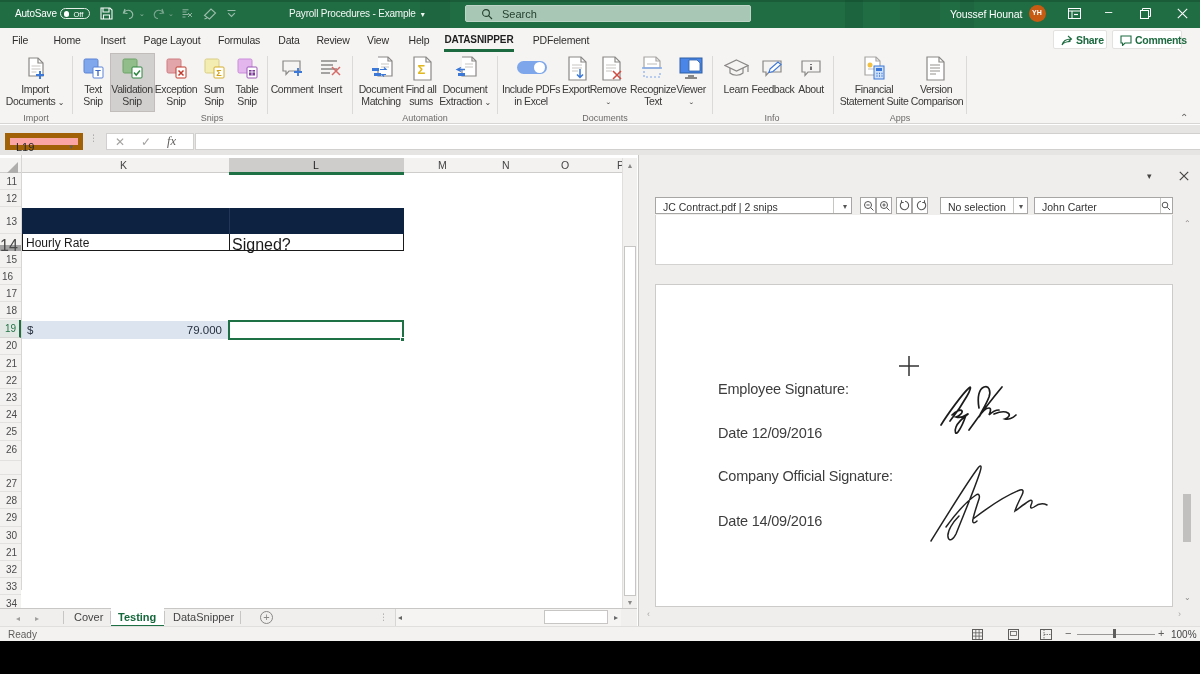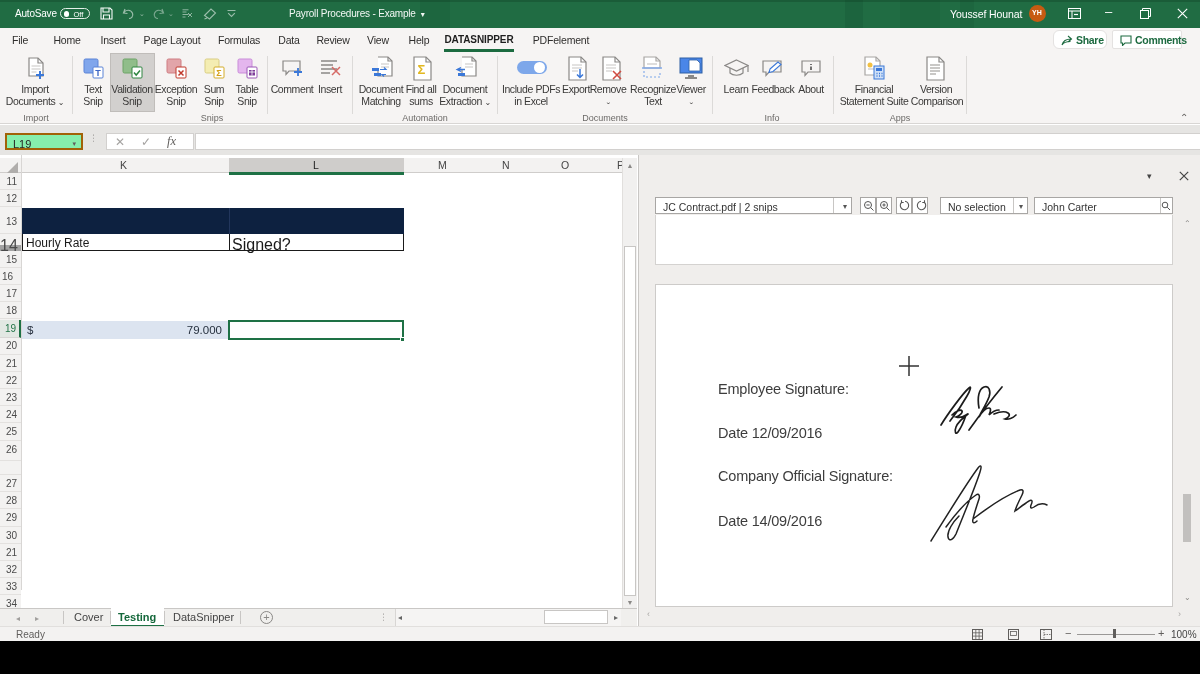--- a/index.html
+++ b/index.html
@@ -28,21 +28,21 @@
 #tab-underline { position:absolute; left:444px; top:21px; width:70px; height:2.5px; background:#1c6b40; }
 .topbtn { position:absolute; top:2px; height:19px; background:#fff; border:1px solid #e4e2e1; border-radius:2px; font-size:10.5px; color:#1d6a40; font-weight:bold; letter-spacing:-0.3px; }
 
 #ribbon { left:0; top:52px; width:1200px; height:72px; background:#f6f4f3; border-bottom:1px solid #d8d6d4; }
 .rbtn-label { position:absolute; font-size:10.5px; color:#3b3a39; text-align:center; letter-spacing:-0.4px; white-space:nowrap; }
 .rgroup-label { position:absolute; top:61px; font-size:9px; color:#6b6967; text-align:center; white-space:nowrap; }
 .rsep { position:absolute; top:4px; width:1px; height:58px; background:#dcdad8; }
 .caret-dn { position:absolute; font-size:8px; color:#3b3a39; transform:scaleY(0.8); }
 
 #fbar { left:0; top:125px; width:1200px; height:30px; background:#e6e5e3; }
-#namebox { position:absolute; left:5px; top:8px; width:78px; height:17px; background:#86efac; border:2px solid #a16207; }
+#namebox { position:absolute; left:5px; top:8px; width:78px; height:17px; background:#fca5a5; border:5px solid #a16207; }
 #namebox .nb-text { position:absolute; left:6px; top:3px; font-size:11px; color:#262626; }
 #fxbox { position:absolute; left:106px; top:8px; width:88px; height:17px; background:#fff; border:1px solid #d2d0ce; }
 #finput { position:absolute; left:195px; top:8px; width:1005px; height:17px; background:#fff; border:1px solid #d2d0ce; border-right:none; }
 
 #sheet { left:0; top:155px; width:637px; height:453px; background:#fff; }
 #colhead { position:absolute; left:0; top:3px; width:622px; height:15px; background:#f3f2f1; border-bottom:1px solid #cfcdcb; }
 .colh { position:absolute; top:1px; font-size:10.5px; color:#444; }
 #rowheads { position:absolute; left:0; top:18px; width:21px; height:435px; background:#f3f2f1; }
 
 #tabbar { left:0; top:608px; width:637px; height:18px; background:#f0efed; border-top:1px solid #c9c7c5; }
@@ -85,20 +85,27 @@
     <svg class="tb-icon" style="left:182px;top:9px;opacity:0.5;" width="11" height="9" viewBox="0 0 11 9">
         <path d="M0.5 0.8 h6 M0.5 3 h4 M0.5 5.5 h6 M0.5 8 h3 M6 4 l4 4 M10 4 l-4 4" fill="none" stroke="#fff" stroke-width="1"></path>
       </svg>
     <svg class="tb-icon" style="left:203px;top:7px;opacity:0.55;" width="14" height="13" viewBox="0 0 14 13">
         <path d="M1.5 8.5 L8 2 L12.5 6 L6.5 12 Z M4 11 l-2.5 1" fill="none" stroke="#fff" stroke-width="1.1"></path>
       </svg>
     <svg class="tb-icon" style="left:227px;top:10px;opacity:0.55;" width="9" height="8" viewBox="0 0 9 8">
         <path d="M0.5 0.5 h8 M1.2 3.2 l3.3 3.3 l3.3 -3.3" fill="none" stroke="#fff" stroke-width="1.1"></path>
       </svg>
     <div id="doc-title">Payroll Procedures - Example&nbsp; <span style="font-size:8px;">▾</span></div>
+    <div id="searchbox">
+      <svg class="mag" width="12" height="12" viewBox="0 0 12 12">
+          <circle cx="5" cy="5" r="3.4" fill="none" stroke="#24402f" stroke-width="1.1"></circle>
+          <path d="M7.6 7.6 L11 11" stroke="#24402f" stroke-width="1.1"></path>
+        </svg>
+      <span class="stext">Search</span>
+    </div>
     <div id="username">Youssef Hounat</div>
     <div id="avatar">
         <span>YH</span>
       </div>
     <svg class="tb-icon" style="left:1068px;top:8px;" width="13" height="11" viewBox="0 0 13 11">
         <rect x="0.5" y="0.5" width="12" height="10" fill="none" stroke="#fff" stroke-width="1"></rect>
         <path d="M0.5 3 h12 M4 3 v8" stroke="#fff" stroke-width="1"></path>
         <path d="M6 6.5 h4" stroke="#fff" stroke-width="1.2"></path>
       </svg>
     <div class="tb-icon" style="left:1105px;top:4px;color:#fff;font-size:13px;font-weight:300;">–</div>
@@ -116,21 +123,21 @@
     <div class="rtab" style="left:113px;">Insert</div>
     <div class="rtab" style="left:172px;">Page Layout</div>
     <div class="rtab" style="left:239px;">Formulas</div>
     <div class="rtab" style="left:289px;">Data</div>
     <div class="rtab" style="left:333px;">Review</div>
     <div class="rtab" style="left:378px;">View</div>
     <div class="rtab" style="left:419px;">Help</div>
     <div class="rtab" id="tab-active" style="left:479px;">DATASNIPPER</div>
     <div class="rtab" style="left:561px;">PDFelement</div>
     <div id="tab-underline"></div>
-    <div class="topbtn" style="left:1053px;width:54px;border-radius:6px;">
+    <div class="topbtn" style="left:1053px;width:54px;">
       <svg style="position:absolute;left:7px;top:4px;" width="12" height="11" viewBox="0 0 12 11">
           <path d="M7 1 L10.5 4 L7 7 M10 4 C4 4 2 6 1 10 C2.5 7.5 5 6.5 9.5 6.5" fill="none" stroke="#1d6a40" stroke-width="1.1"></path>
         </svg>
       <span style="position:absolute;left:22px;top:3px;">Share</span>
     </div>
     <div class="topbtn" style="left:1112px;width:70px;">
       <svg style="position:absolute;left:7px;top:4px;" width="12" height="11" viewBox="0 0 12 11">
           <path d="M1 1 h10 v7 h-6 l-2.5 2.5 v-2.5 h-1.5 z" fill="none" stroke="#1d6a40" stroke-width="1.1"></path>
         </svg>
       <span style="position:absolute;left:22px;top:3px;">Comments</span>
@@ -410,21 +417,21 @@
     <div style="position:absolute;left:240px;top:2px;width:1px;height:13px;background:#c8c6c4;"></div>
     <div style="position:absolute;left:260px;top:2px;width:13px;height:13px;border:1px solid #8a8886;border-radius:50%;color:#8a8886;font-size:11px;line-height:11px;text-align:center;">+</div>
     <div style="position:absolute;left:379px;top:3px;color:#a09e9c;font-size:9px;letter-spacing:-1px;">⋮</div>
     <div style="position:absolute;left:395px;top:0px;width:226px;height:17px;background:#f5f4f3;border-left:1px solid #d8d6d4;">
       <div style="position:absolute;left:2px;top:4px;color:#666;font-size:8px;">◂</div>
       <div style="position:absolute;left:148px;top:1px;width:64px;height:14px;background:#fff;border:1px solid #c8c6c4;"></div>
       <div style="position:absolute;right:3px;top:4px;color:#666;font-size:8px;">▸</div>
     </div>
   </div>
   <div id="statusbar" class="abs">
-    <div style="position:absolute;left:16px;top:2px;font-size:10px;color:#605e5c;">Ready</div>
+    <div style="position:absolute;left:8px;top:2px;font-size:10px;color:#605e5c;">Ready</div>
     <svg style="position:absolute;left:972px;top:2px;" width="11" height="11" viewBox="0 0 11 11">
         <rect x="0.5" y="0.5" width="10" height="10" fill="none" stroke="#605e5c"></rect>
         <path d="M0.5 3.8 h10 M0.5 7.1 h10 M3.8 0.5 v10 M7.1 0.5 v10" stroke="#605e5c" stroke-width="0.8"></path>
       </svg>
     <svg style="position:absolute;left:1008px;top:2px;" width="11" height="11" viewBox="0 0 11 11">
         <rect x="0.5" y="0.5" width="10" height="10" fill="none" stroke="#605e5c"></rect>
         <rect x="2.5" y="2.5" width="6" height="4" fill="none" stroke="#605e5c" stroke-width="0.8"></rect>
       </svg>
     <svg style="position:absolute;left:1040px;top:2px;" width="12" height="11" viewBox="0 0 12 11">
         <rect x="0.5" y="0.5" width="11" height="10" fill="none" stroke="#605e5c"></rect>

